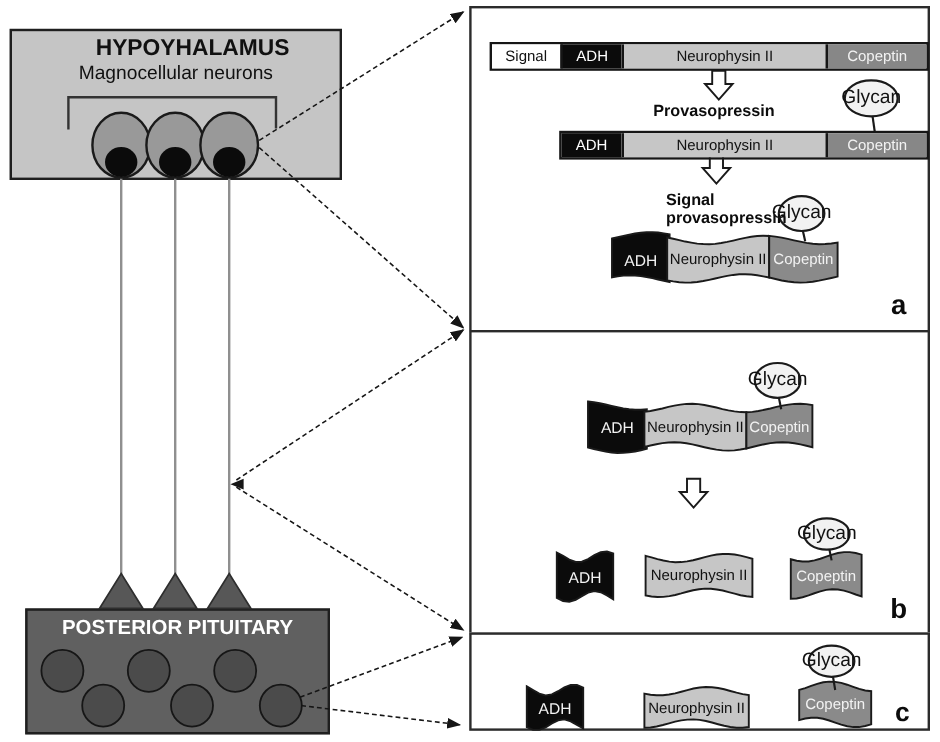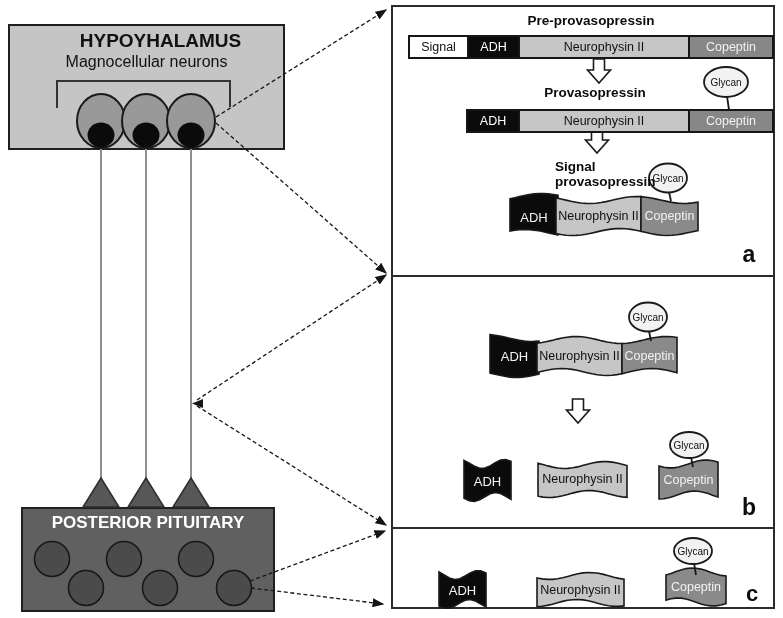--- a/index.html
+++ b/index.html
@@ -18,21 +18,21 @@
   .seg{box-sizing:border-box;display:flex;align-items:center;justify-content:center;
        font-size:12.5px;height:100%;}
   .seg + .seg{border-left:2px solid #161616;}
   .seg.white{background:#fff;color:#111;}
   .seg.black{background:#0b0b0b;color:#fff;}
   .seg.light{background:#c6c6c6;color:#111;}
   .seg.mid{background:#878787;color:#f2f2f2;}
   .ribbon-label{position:absolute;display:flex;align-items:center;justify-content:center;
                 font-size:12.5px;}
   .glycan-label{position:absolute;display:flex;align-items:center;justify-content:center;
-                font-size:10px;color:#111;}
+                font-size:16px;color:#111;}
   .stage-title{position:absolute;font-weight:bold;font-size:13.5px;color:#0c0c0c;}
   .panel-letter{position:absolute;font-weight:bold;font-size:23px;color:#0c0c0c;
                 width:32px;text-align:center;}
   .wtxt{color:#f2f2f2;}
   .btxt{color:#111;}
 </style>
 </head>
 <body>
 
 <div id="stage">
@@ -138,21 +138,20 @@
     </g>
   </svg>
 
   <div id="text" class="layer">
 
     <div class="abs ctr" style="left:8px;top:30px;width:305px;font-weight:bold;font-size:19px;">HYPOYHALAMUS</div>
     <div class="abs ctr" style="left:21px;top:513px;width:254px;font-weight:bold;font-size:17px;color:#fff;">POSTERIOR PITUITARY</div>
 
     <div class="abs ctr" style="left:8px;top:53px;width:277px;font-size:16px;">Magnocellular neurons</div>
 
-    <div class="stage-title ctr" style="left:410px;top:13px;width:362px;">Pre-provasopressin</div>
 
     <div class="bar" style="left:408px;top:35px;width:366px;">
       <div class="seg white" style="width:57px;">Signal</div>
       <div class="seg black" style="width:51px;">ADH</div>
       <div class="seg light" style="width:170px;">Neurophysin II</div>
       <div class="seg mid" style="width:84px;">Copeptin</div>
     </div>
 
     <div class="stage-title ctr" style="left:468px;top:85px;width:254px;">Provasopressin</div>
 

